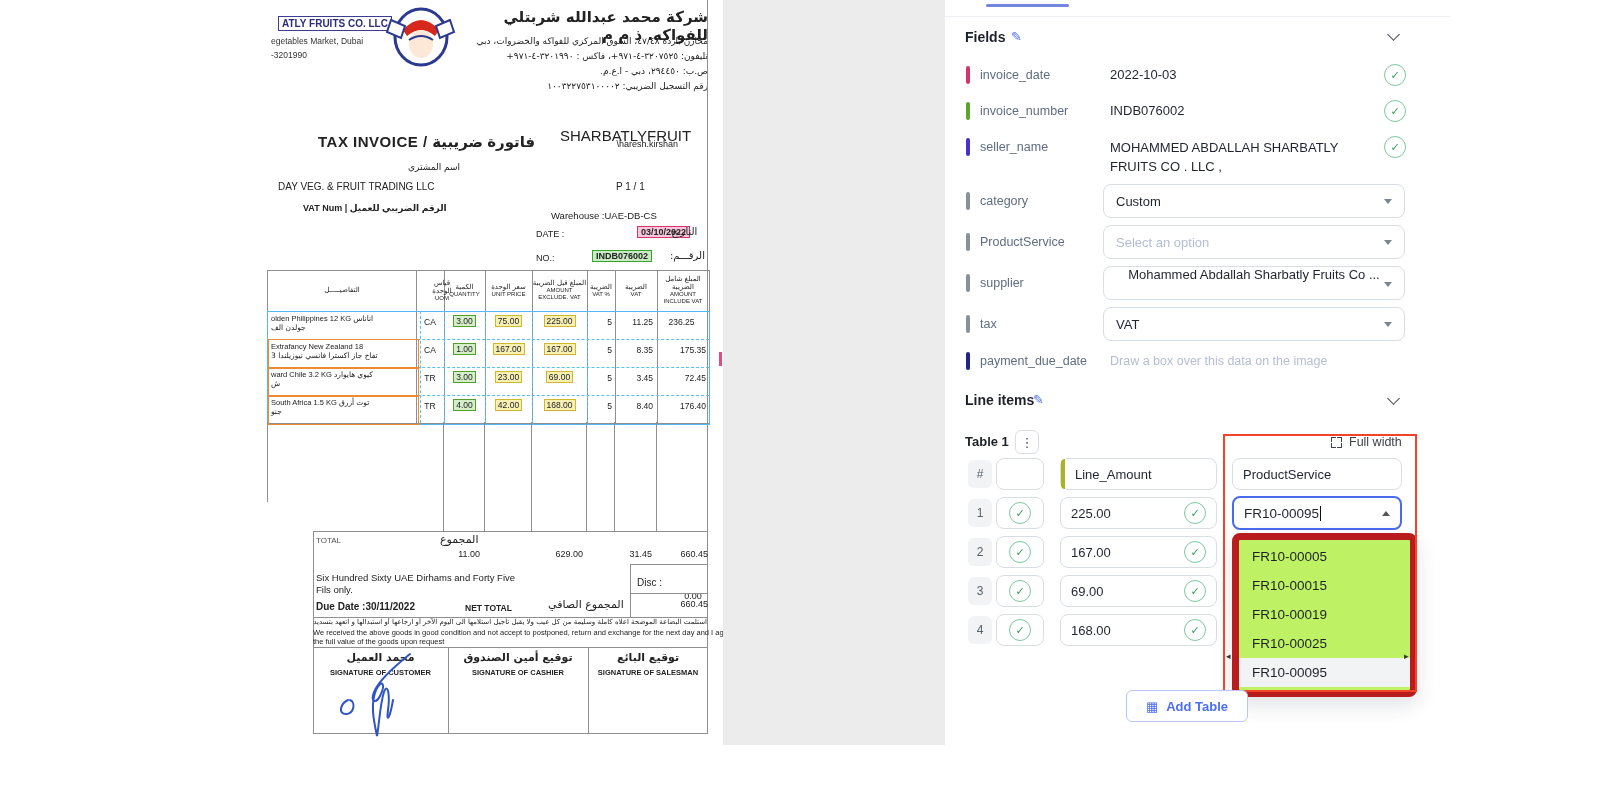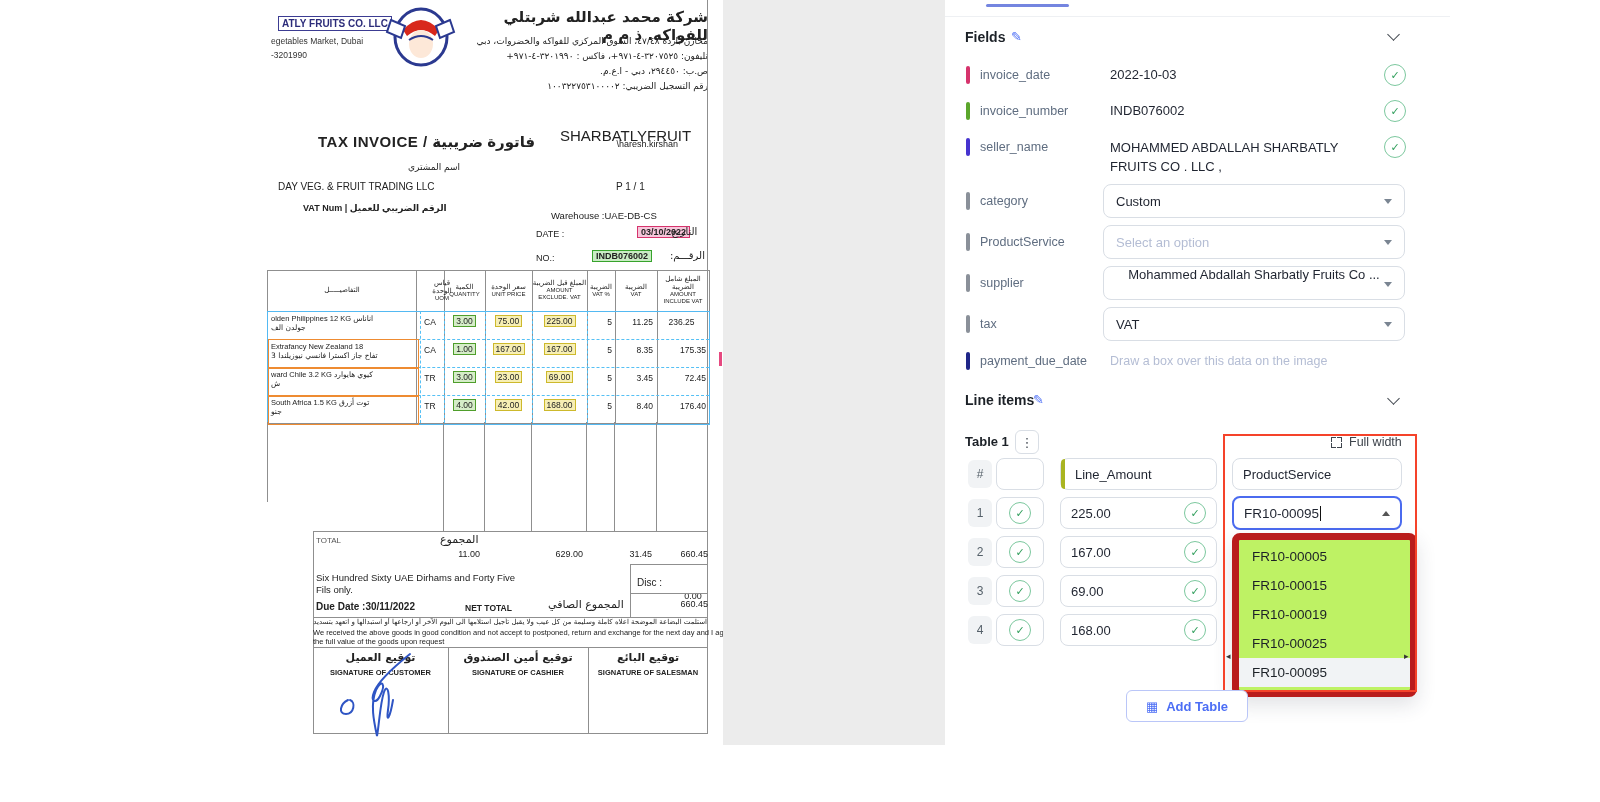--- a/index.html
+++ b/index.html
@@ -251,21 +251,21 @@
     <div class="line hline" style="left:313px;top:617px;width:395px;"></div>
 
     <div class="abs ar" style="left:313px;top:618px;width:394px;text-align:right;font-size:7px;white-space:nowrap;overflow:hidden;">استلمت البضاعة الموضحة اعلاه كاملة وسليمة من كل عيب ولا يقبل تأجيل استلامها الى اليوم الآخر أو ارجاعها أو استبدالها و اتعهد بتسديد قيمتها كاملة عند الطلب.</div>
     <div class="abs" style="left:313px;top:628px;font-size:7.5px;white-space:nowrap;">We received the above goods in good condition and not accept to postponed, return and exchange for the next day and I agree to p</div>
     <div class="abs" style="left:313px;top:637px;font-size:7.5px;">the full value of the goods upon request</div>
 
     <div class="line hline" style="left:313px;top:647px;width:395px;"></div>
     <div class="line hline" style="left:313px;top:733px;width:395px;"></div>
     <div class="line vline" style="left:448px;top:647px;height:86px;"></div>
     <div class="line vline" style="left:588px;top:647px;height:86px;"></div>
-    <div class="abs ar sig-ar" style="left:313px;top:651px;width:135px;text-align:center;">توقيع العميل</div>
+    <div class="abs ar sig-ar" style="left:313px;top:651px;width:135px;text-align:center;">محمد العميل</div>
     <div class="abs sig-en" style="left:313px;top:668px;width:135px;text-align:center;">SIGNATURE OF CUSTOMER</div>
     <div class="abs ar sig-ar" style="left:448px;top:651px;width:140px;text-align:center;">توقيع أمين الصندوق</div>
     <div class="abs sig-en" style="left:448px;top:668px;width:140px;text-align:center;">SIGNATURE OF CASHIER</div>
     <div class="abs ar sig-ar" style="left:588px;top:651px;width:120px;text-align:center;">توقيع البائع</div>
     <div class="abs sig-en" style="left:588px;top:668px;width:120px;text-align:center;">SIGNATURE OF SALESMAN</div>
     <svg class="abs" style="left:330px;top:652px;" width="120" height="90" viewBox="0 0 120 90">
       <path d="M80 2 C60 18 48 30 44 40 C40 50 46 52 50 44 C56 32 52 26 46 38 C40 52 44 70 47 84 C49 74 50 52 54 40 C58 30 60 44 58 58 C56 72 60 66 63 48 M18 48 C10 52 8 62 16 62 C24 62 26 50 20 48" fill="none" stroke="#2f55c4" stroke-width="2" stroke-linecap="round"></path>
     </svg>
   </div>
 

